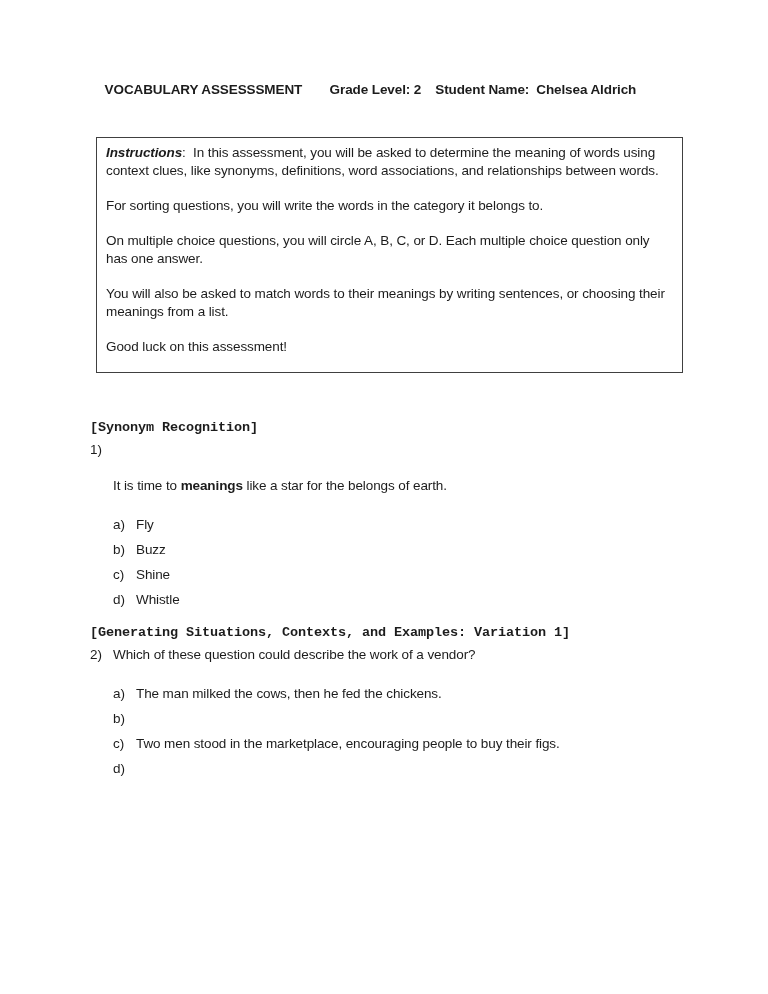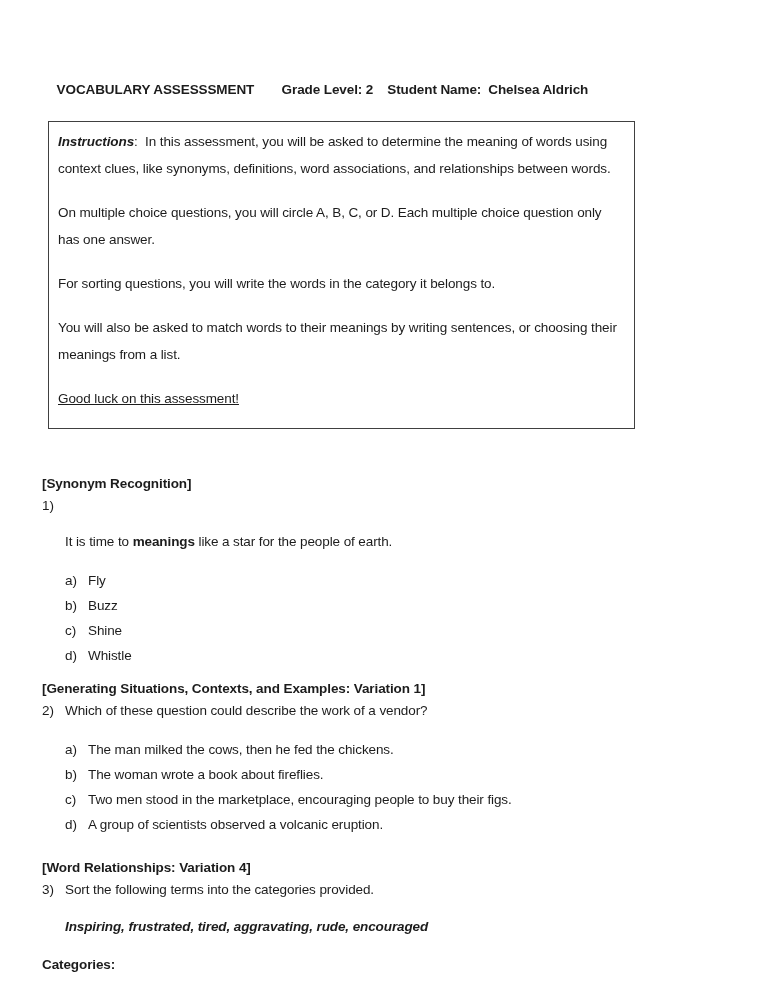--- a/index.html
+++ b/index.html
@@ -4,44 +4,44 @@
 <style>
   html, body { margin: 0; padding: 0; }
   body {
     width: 768px; height: 994px;
     background: #ffffff;
     font-family: "Liberation Sans", "DejaVu Sans", sans-serif;
     font-size: 13.5px;
     letter-spacing: -0.1px;
     color: #1c1c1c;
   }
-  .page { box-sizing: border-box; width: 756px; height: 994px; padding: 58px 85px 0 42px; overflow: hidden; }
+  .page { box-sizing: border-box; width: 756px; height: 994px; padding: 58px 85px 0 90px; overflow: hidden; }
 
   
   .doc-header { font-weight: bold; line-height: 21px; white-space: pre-wrap; }
   .doc-header .title { display: inline-block; width: 225px; }
   .doc-header .student-label { margin-left: 14px; }
   .doc-header .student-name { margin-left: 7px; }
 
   
   .instructions-box {
-    margin-left: 6px;
+    margin-top: 16px; margin-left: 6px;
     width: 587px; box-sizing: border-box;
     border: 1px solid #404040;
     padding: 6px 12px 12px 9px;
-    line-height: 27px;
+    line-height: 18px;
   }
   .instructions-box p { margin: 0 0 17px 0; white-space: pre-wrap; }
   .instructions-box p.last { margin-bottom: 4px; }
   .bi { font-weight: bold; font-style: italic; }
-  .underline { text-decoration: underline; }
+  .underline { }
 
   
   .main { margin-top: 44px; line-height: 21px; }
-  .section-heading { font-weight: bold; }
+  .section-heading { font-weight: bold; font-family: Liberation Mono, monospace; }
   .question { display: flex; margin-top: 1px; }
   .q-num { width: 23px; flex: none; }
   .q-text { white-space: pre-wrap; }
   .q-text b { font-weight: normal; }
   .sentence { margin-top: 15px; margin-left: 23px; white-space: pre-wrap; }
   .options { margin-top: 18px; margin-left: 23px; }
   .option { display: flex; margin-bottom: 4px; }
   .option:last-child { margin-bottom: 0; }
   .opt-letter { width: 23px; flex: none; }
   .opt-text { white-space: pre-wrap; }
@@ -54,34 +54,34 @@
 <body>
 
 <div class="page">
 
   <div class="doc-header">
     <span class="title">VOCABULARY ASSESSSMENT</span><span class="grade">Grade Level: 2</span><span class="student-label">Student Name:</span><span class="student-name">Chelsea Aldrich</span>
   </div>
 
   <div class="instructions-box">
     <p><span class="bi">Instructions</span><span>:  In this assessment, you will be asked to determine the meaning of words using context clues, like synonyms, definitions, word associations, and relationships between words.</span></p>
+    <p>For sorting questions, you will write the words in the category it belongs to.</p>
     <p>On multiple choice questions, you will circle A, B, C, or D. Each multiple choice question only has one answer.</p>
-    <p>For sorting questions, you will write the words in the category it belongs to.</p>
     <p>You will also be asked to match words to their meanings by writing sentences, or choosing their meanings from a list.</p>
     <p class="underline last">Good luck on this assessment!</p>
   </div>
 
   <div class="main">
 
     <div class="section section-1">
       <div class="section-heading">[Synonym Recognition]</div>
       <div class="question">
         <span class="q-num">1)</span>
       </div>
-      <div class="sentence"><span>It is time to </span><b>meanings</b><span> like a star for the people of earth.</span></div>
+      <div class="sentence"><span>It is time to </span><b>meanings</b><span> like a star for the belongs of earth.</span></div>
       <div class="options">
         <div class="option">
           <span class="opt-letter">a)</span>
           <span class="opt-text">Fly</span>
         </div>
         <div class="option">
           <span class="opt-letter">b)</span>
           <span class="opt-text">Buzz</span>
         </div>
         <div class="option">
@@ -101,37 +101,26 @@
         <span class="q-num">2)</span>
         <span class="q-text"><span>Which of these question could describe the work of a </span><b>vendor</b><span>?</span></span>
       </div>
       <div class="options">
         <div class="option">
           <span class="opt-letter">a)</span>
           <span class="opt-text">The man milked the cows, then he fed the chickens.</span>
         </div>
         <div class="option">
           <span class="opt-letter">b)</span>
-          <span class="opt-text">The woman wrote a book about fireflies.</span>
         </div>
         <div class="option">
           <span class="opt-letter">c)</span>
           <span class="opt-text">Two men stood in the marketplace, encouraging people to buy their figs.</span>
         </div>
         <div class="option">
           <span class="opt-letter">d)</span>
-          <span class="opt-text">A group of scientists observed a volcanic eruption.</span>
         </div>
       </div>
     </div>
 
-    <div class="section section-3">
-      <div class="section-heading">[Word Relationships: Variation 4]</div>
-      <div class="question">
-        <span class="q-num">3)</span>
-        <span class="q-text">Sort the following terms into the categories provided.</span>
-      </div>
-      <div class="word-list">Inspiring, frustrated, tired, aggravating, rude, encouraged</div>
-      <div class="categories">Categories:</div>
-    </div>
 
   </div>
 </div>
 
 </body></html>

